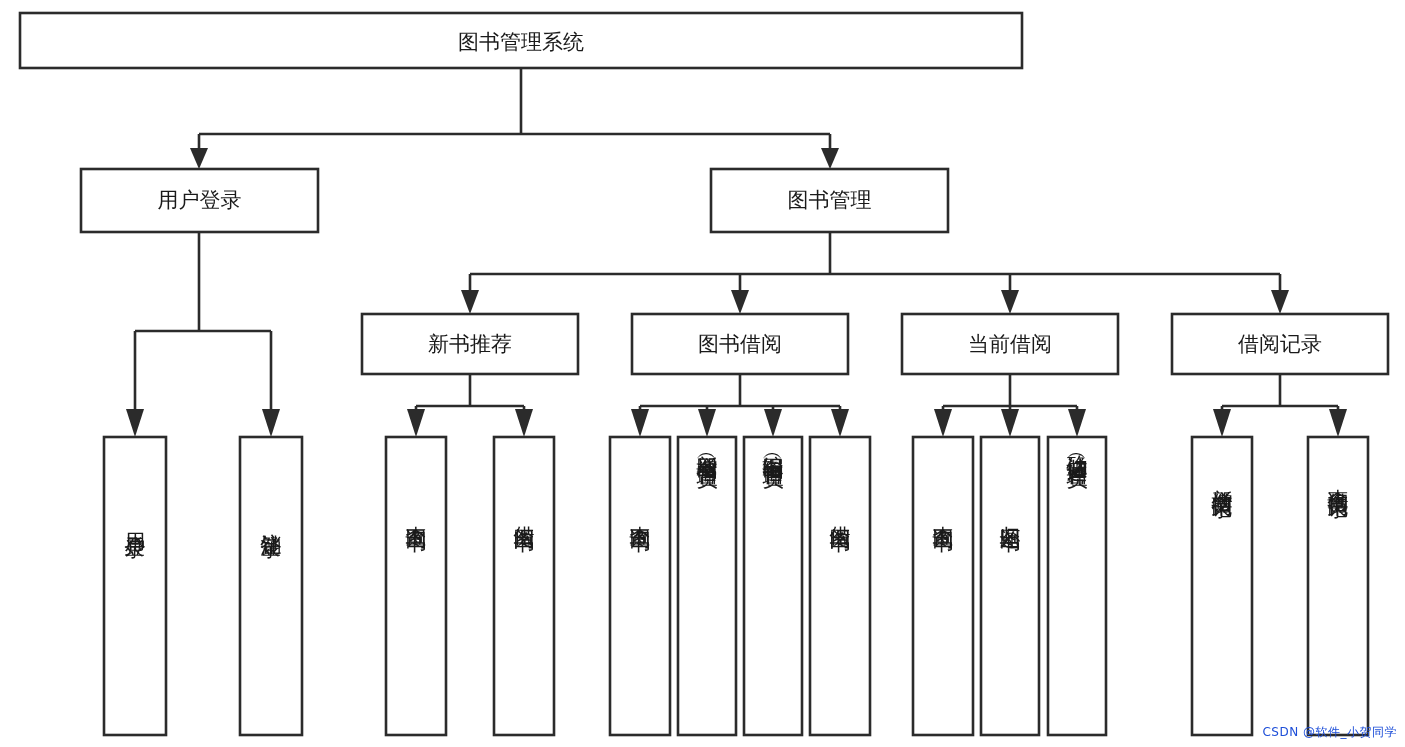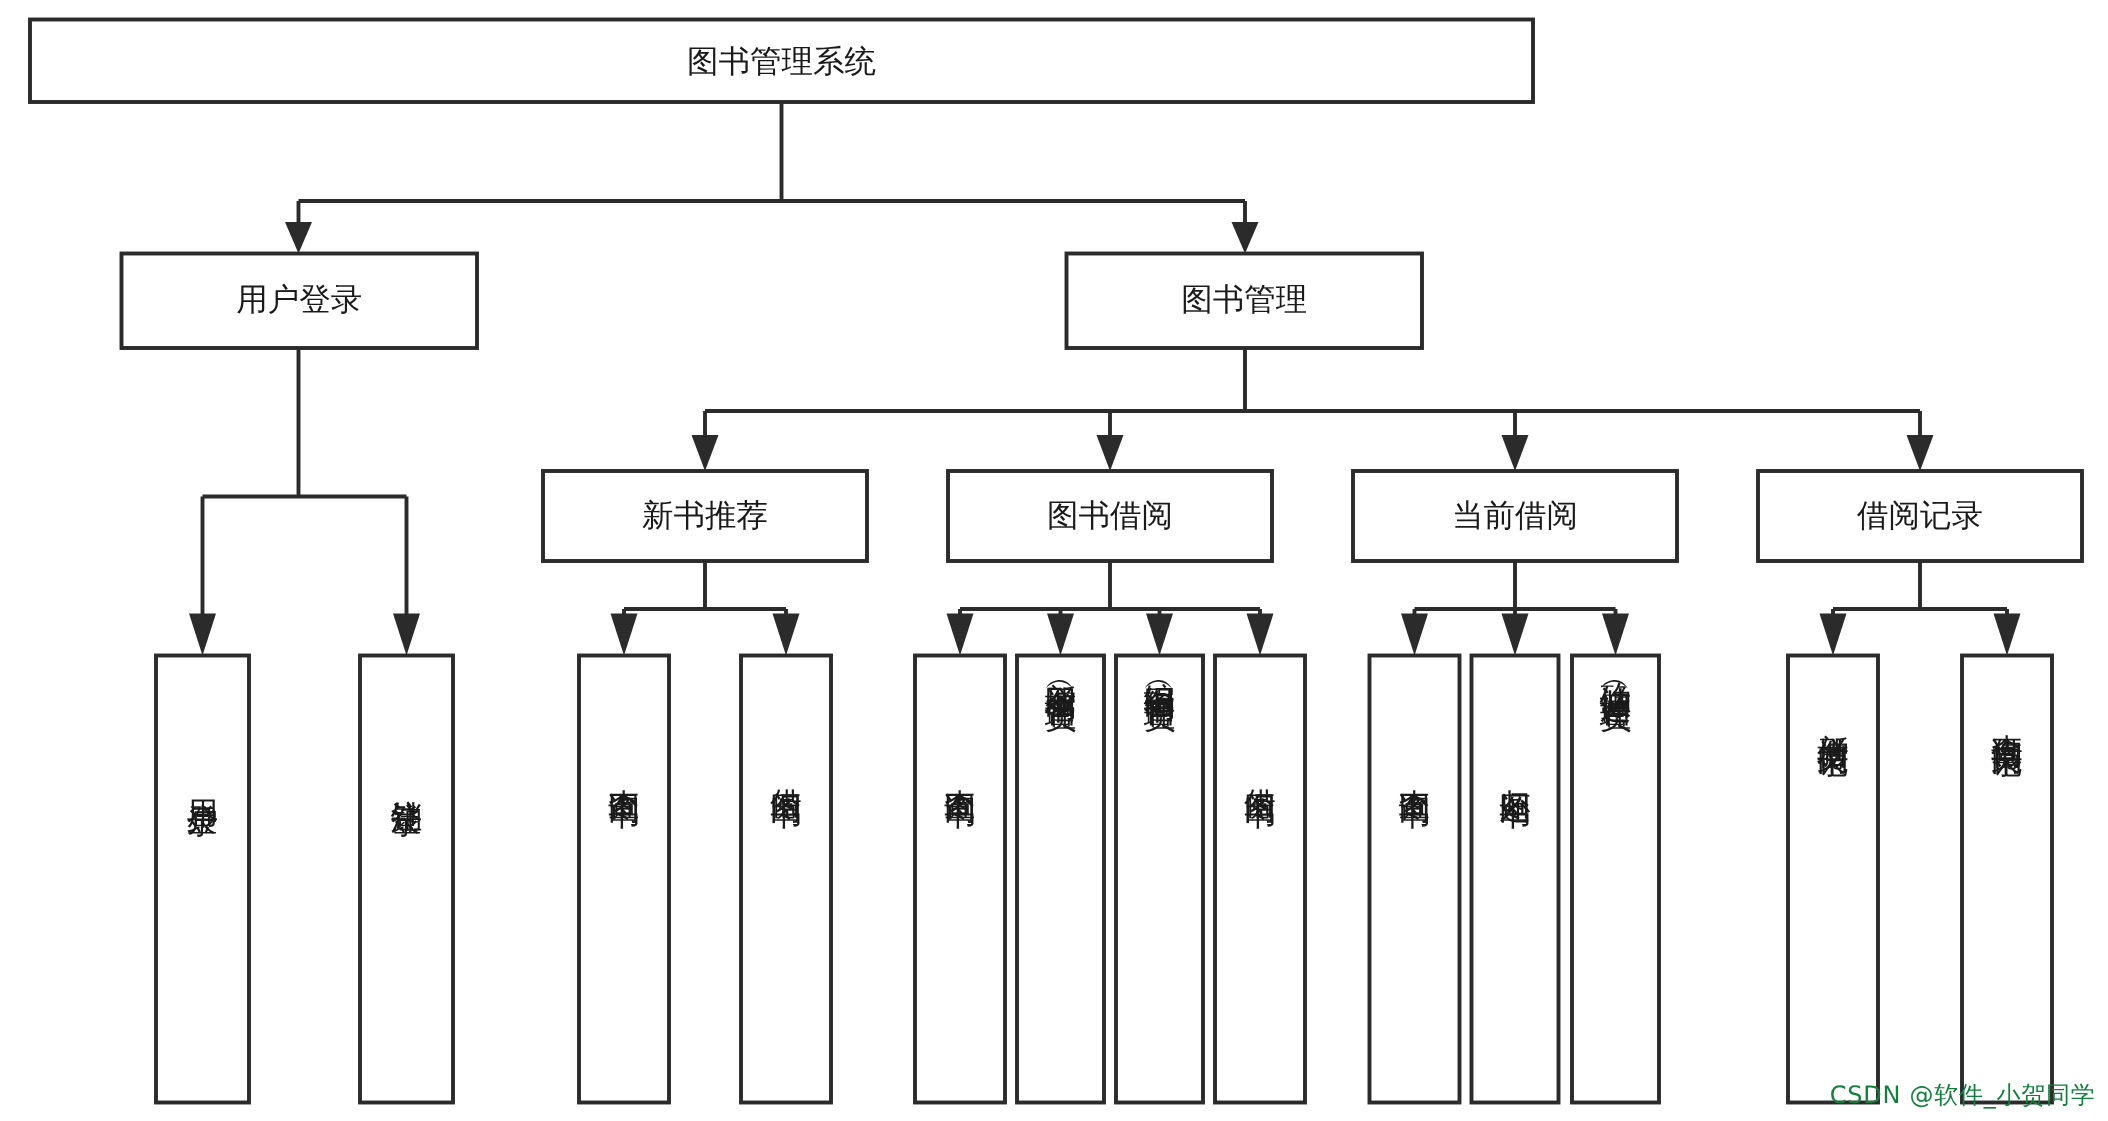--- a/index.html
+++ b/index.html
@@ -57,22 +57,22 @@
     writing-mode: vertical-rl;
     text-orientation: upright;
     text-anchor: middle;
     letter-spacing: 2px;
   }
   .watermark {
     position: absolute;
     right: 8px;
     bottom: 6px;
     font-family: "DejaVu Sans", "Liberation Sans", sans-serif;
-    font-size: 16px;
-    color: #15803d;
+    font-size: 12px;
+    color: #1d4ed8;
     white-space: nowrap;
     letter-spacing: 0.5px;
     pointer-events: none;
   }
 </style>
 </head>
 <body>
 
 <div id="diagram-root">
 

